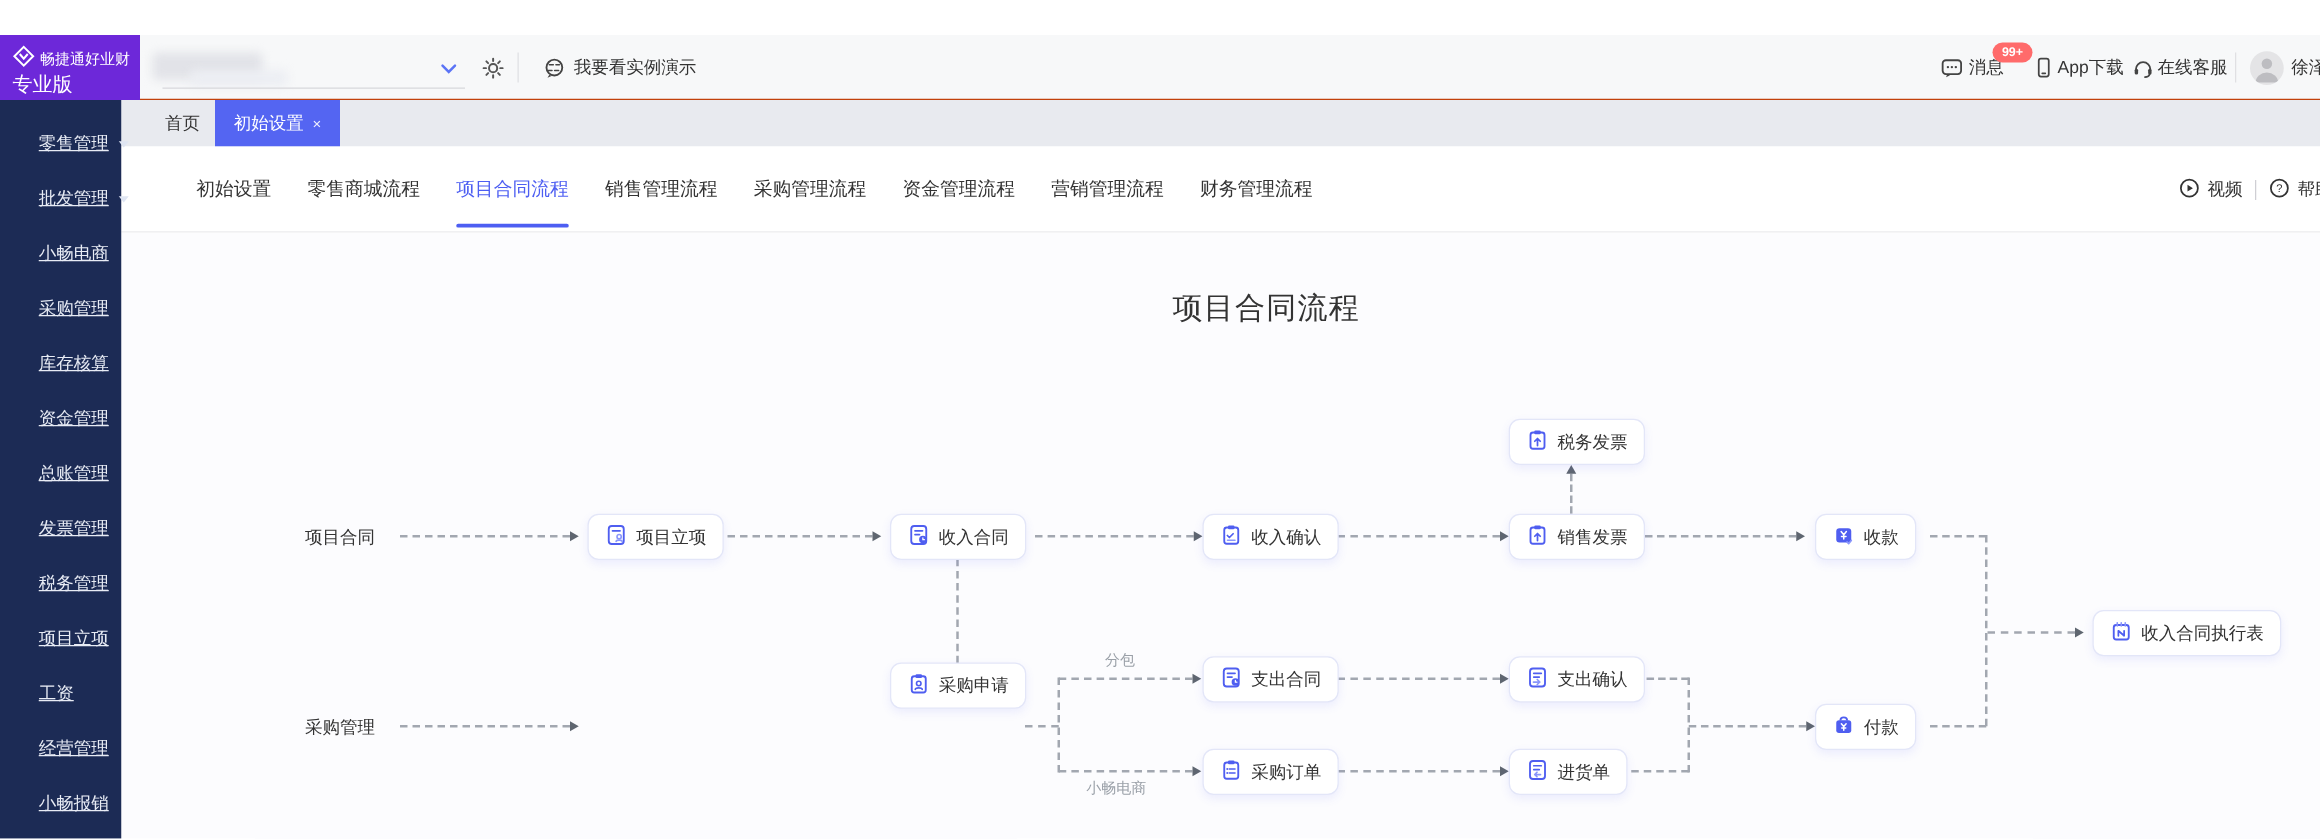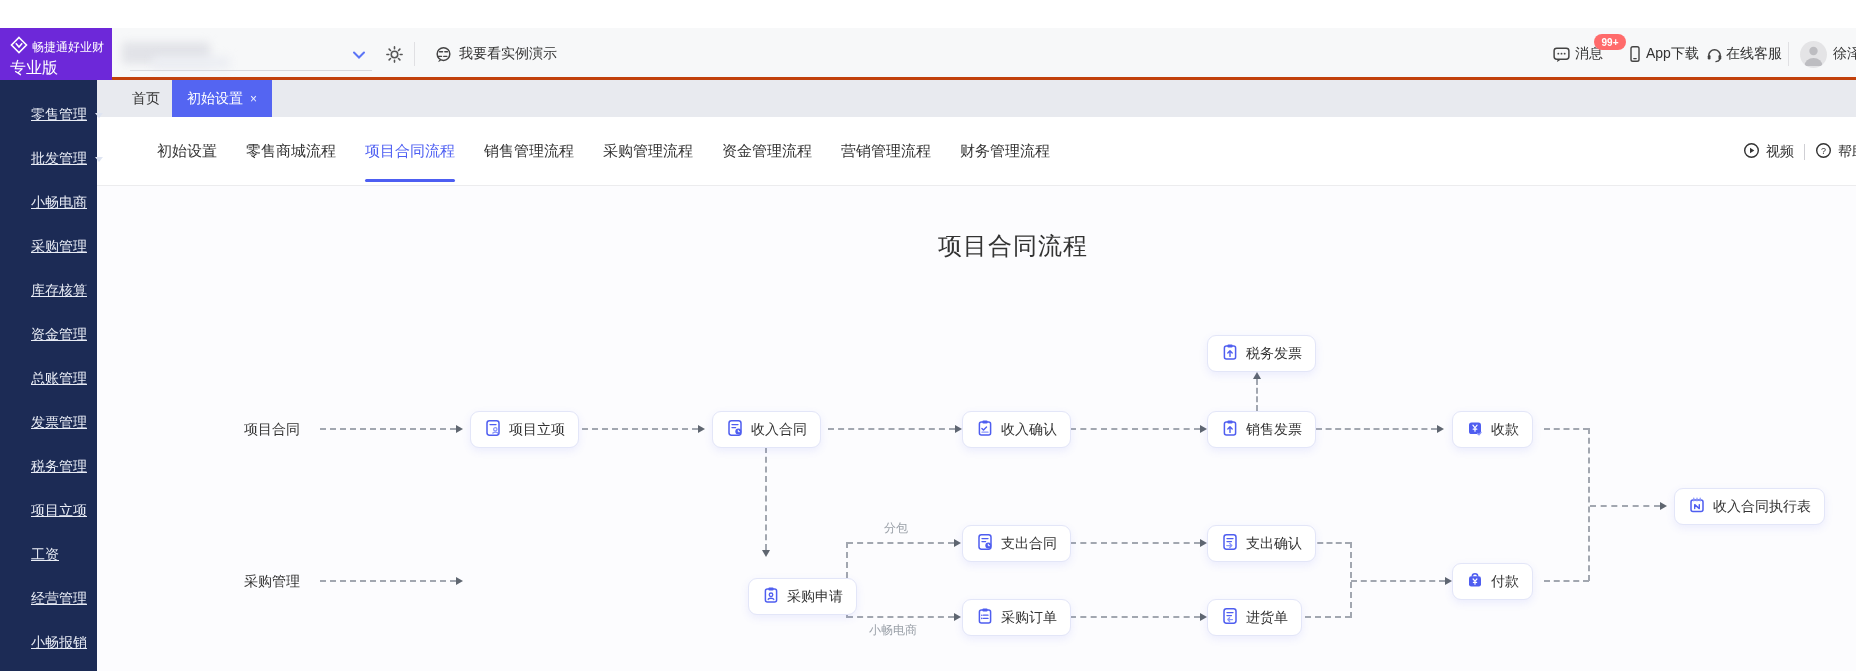--- a/index.html
+++ b/index.html
@@ -1,21 +1,21 @@
 <!DOCTYPE html>
 <html><head>
 <meta charset="utf-8">
 <style>
   * { margin:0; padding:0; box-sizing:border-box; }
   html,body { background:#ffffff; }
   body { font-family:"Liberation Sans","DejaVu Sans",sans-serif; }
   .stage { position:relative; width:1856px; height:671px; overflow:hidden; background:#fff; }
 
   
-  .topbar { position:absolute; left:0; top:28px; width:1856px; height:52px; background:#f7f8f9; border-bottom:3px solid #c2410c; }
+  .topbar { position:absolute; left:0; top:28px; width:1856px; height:52px; background:#f7f8f9; border-bottom:1px solid #c2410c; }
   .logoblock { position:absolute; left:0; top:0; width:112px; height:52px; background:#6d28d9; color:#fff; z-index:3; }
   .logoblock .brandrow { position:absolute; left:10px; top:8px; display:flex; align-items:center; gap:4px; }
   .logoblock .brandname { font-size:12px; color:#fff; white-space:nowrap; }
   .logoblock .edition { position:absolute; left:10px; top:30px; font-size:16px; color:#fff; }
   .switcher-blur1 { position:absolute; left:122px; top:14px; width:88px; height:22px; background:#e2e3e8; border-radius:4px; filter:blur(4px); }
   .switcher-blur2 { position:absolute; left:152px; top:28px; width:78px; height:13px; background:#eceef3; border-radius:4px; filter:blur(4px); }
   .switcher-line { position:absolute; left:130px; top:42px; width:242px; height:1px; background:#d8d8dc; }
   .tb-icon { position:absolute; display:flex; align-items:center; justify-content:center; }
   .tb-divider { position:absolute; top:14px; width:1px; height:24px; background:#e0e0e3; }
   .tb-text { position:absolute; top:0; height:52px; display:flex; align-items:center; font-size:14px; color:#333; white-space:nowrap; }
@@ -323,21 +323,21 @@
 
     <div class="node" style="left:1674px; top:488px;">
       <span><svg width="18" height="18" viewBox="0 0 18 18">
             <rect x="3" y="4" width="12" height="11.6" rx="2" fill="none" stroke="#4f5ef0" stroke-width="1.5"></rect>
             <path d="M5.8 2.2 V4.8 M9 2.2 V4.8 M12.2 2.2 V4.8" stroke="#8a96fb" stroke-width="1.3" stroke-linecap="round"></path>
             <path d="M6.7 12.6 V8.6 l4.6 4 V8.6" fill="none" stroke="#4f5ef0" stroke-width="1.4" stroke-linecap="round" stroke-linejoin="round"></path>
           </svg></span>
       <span>收入合同执行表</span>
     </div>
 
-    <div class="node" style="left:712px; top:578px;margin-left:36px;">
+    <div class="node" style="left:712px; top:530px;">
       <span><svg width="18" height="18" viewBox="0 0 18 18">
             <rect x="3.4" y="3" width="11.2" height="13" rx="2" fill="none" stroke="#4f5ef0" stroke-width="1.5"></rect>
             <rect x="6.4" y="1.4" width="5.2" height="3" rx="1" fill="#4f5ef0"></rect>
             <circle cx="9" cy="8.8" r="1.8" fill="none" stroke="#4f5ef0" stroke-width="1.3"></circle>
             <path d="M6.2 13.6 c0-1.8 5.6-1.8 5.6 0" fill="none" stroke="#4f5ef0" stroke-width="1.3" stroke-linecap="round"></path>
           </svg></span>
       <span>采购申请</span>
     </div>
 
     <div class="node" style="left:962px; top:525px;">

